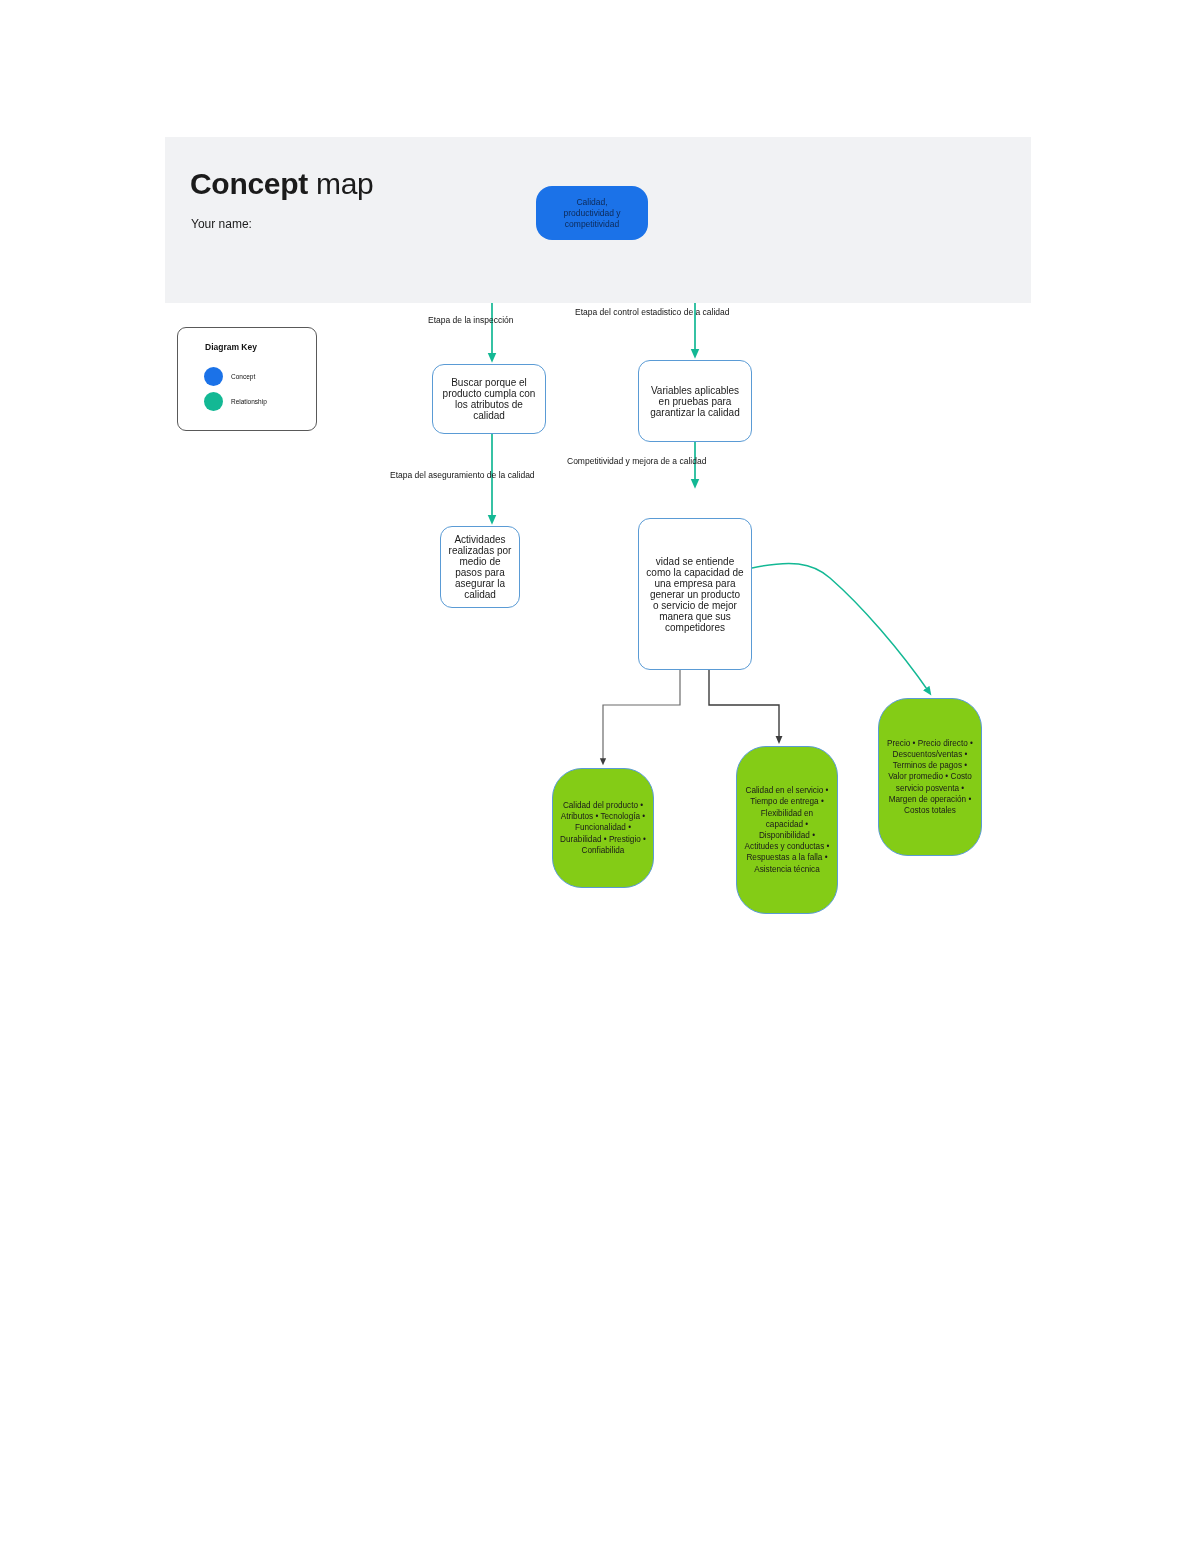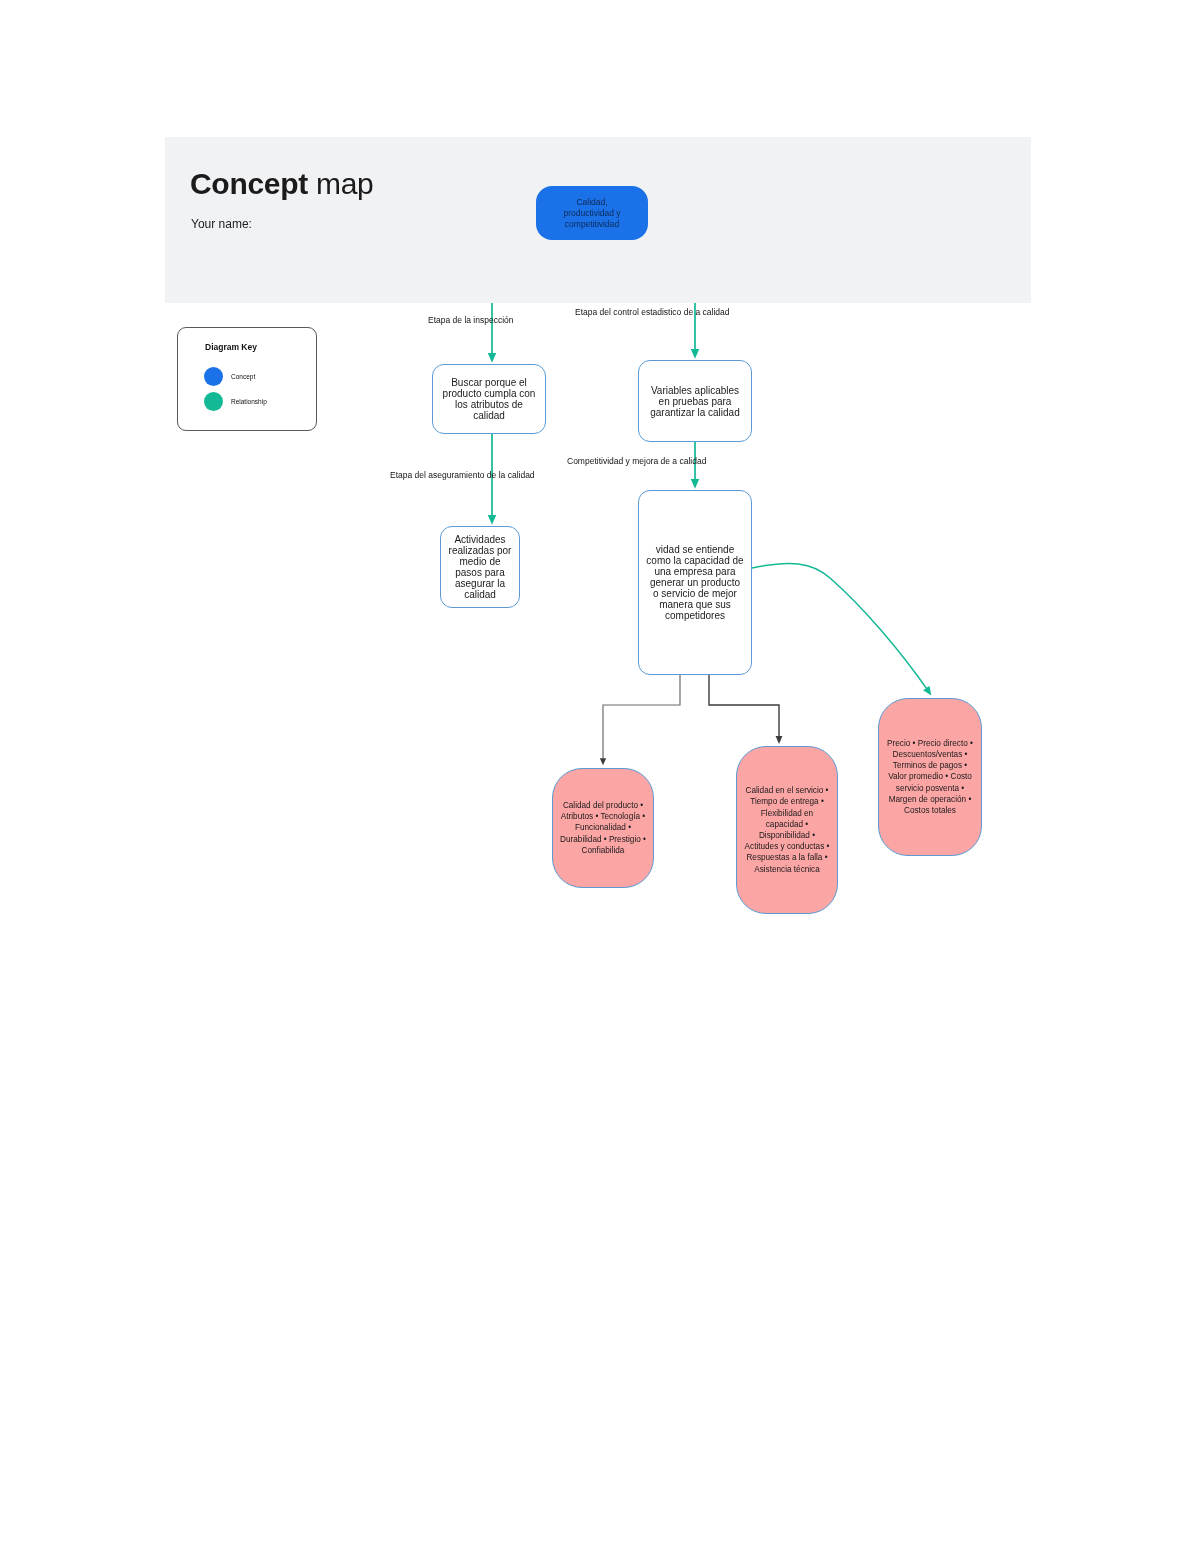--- a/index.html
+++ b/index.html
@@ -109,35 +109,35 @@
   .node-concept {
     background: #ffffff;
     border: 1.1px solid #5a9bd5;
     border-radius: 12px;
     color: #1a1a1a;
     font-size: 10px;
     line-height: 11px;
     padding: 20px 7px;
   }
   .node-leaf {
-    background: #fca5a5;
+    background: #84cc16;
     border: 1.1px solid #5a9bd5;
     border-radius: 30px;
     color: #1a1a1a;
     font-size: 8.2px;
     line-height: 11.2px;
     padding: 4px 6px;
   }
 
   
   .n-root    { left: 536px; top: 186px; width: 112px; height: 54px; }
   .n-insp    { left: 432px; top: 364px; width: 114px; height: 70px; }
   .n-var     { left: 638px; top: 360px; width: 114px; height: 82px; }
   .n-aseg    { left: 440px; top: 526px; width: 80px; height: 82px; }
-  .n-comp    { left: 638px; top: 490px; width: 114px; height: 185px; }
+  .n-comp    { left: 638px; top: 518px; width: 114px; height: 152px; }
   .n-prod    { left: 552px; top: 768px; width: 102px; height: 120px; }
   .n-serv    { left: 728px; top: 746px; width: 102px; height: 168px; margin-left: 8px; }
   .n-precio  { left: 878px; top: 698px; width: 104px; height: 158px; }
 
   
   .edge-label {
     position: absolute;
     font-size: 8.5px;
     color: #141414;
     white-space: nowrap;

